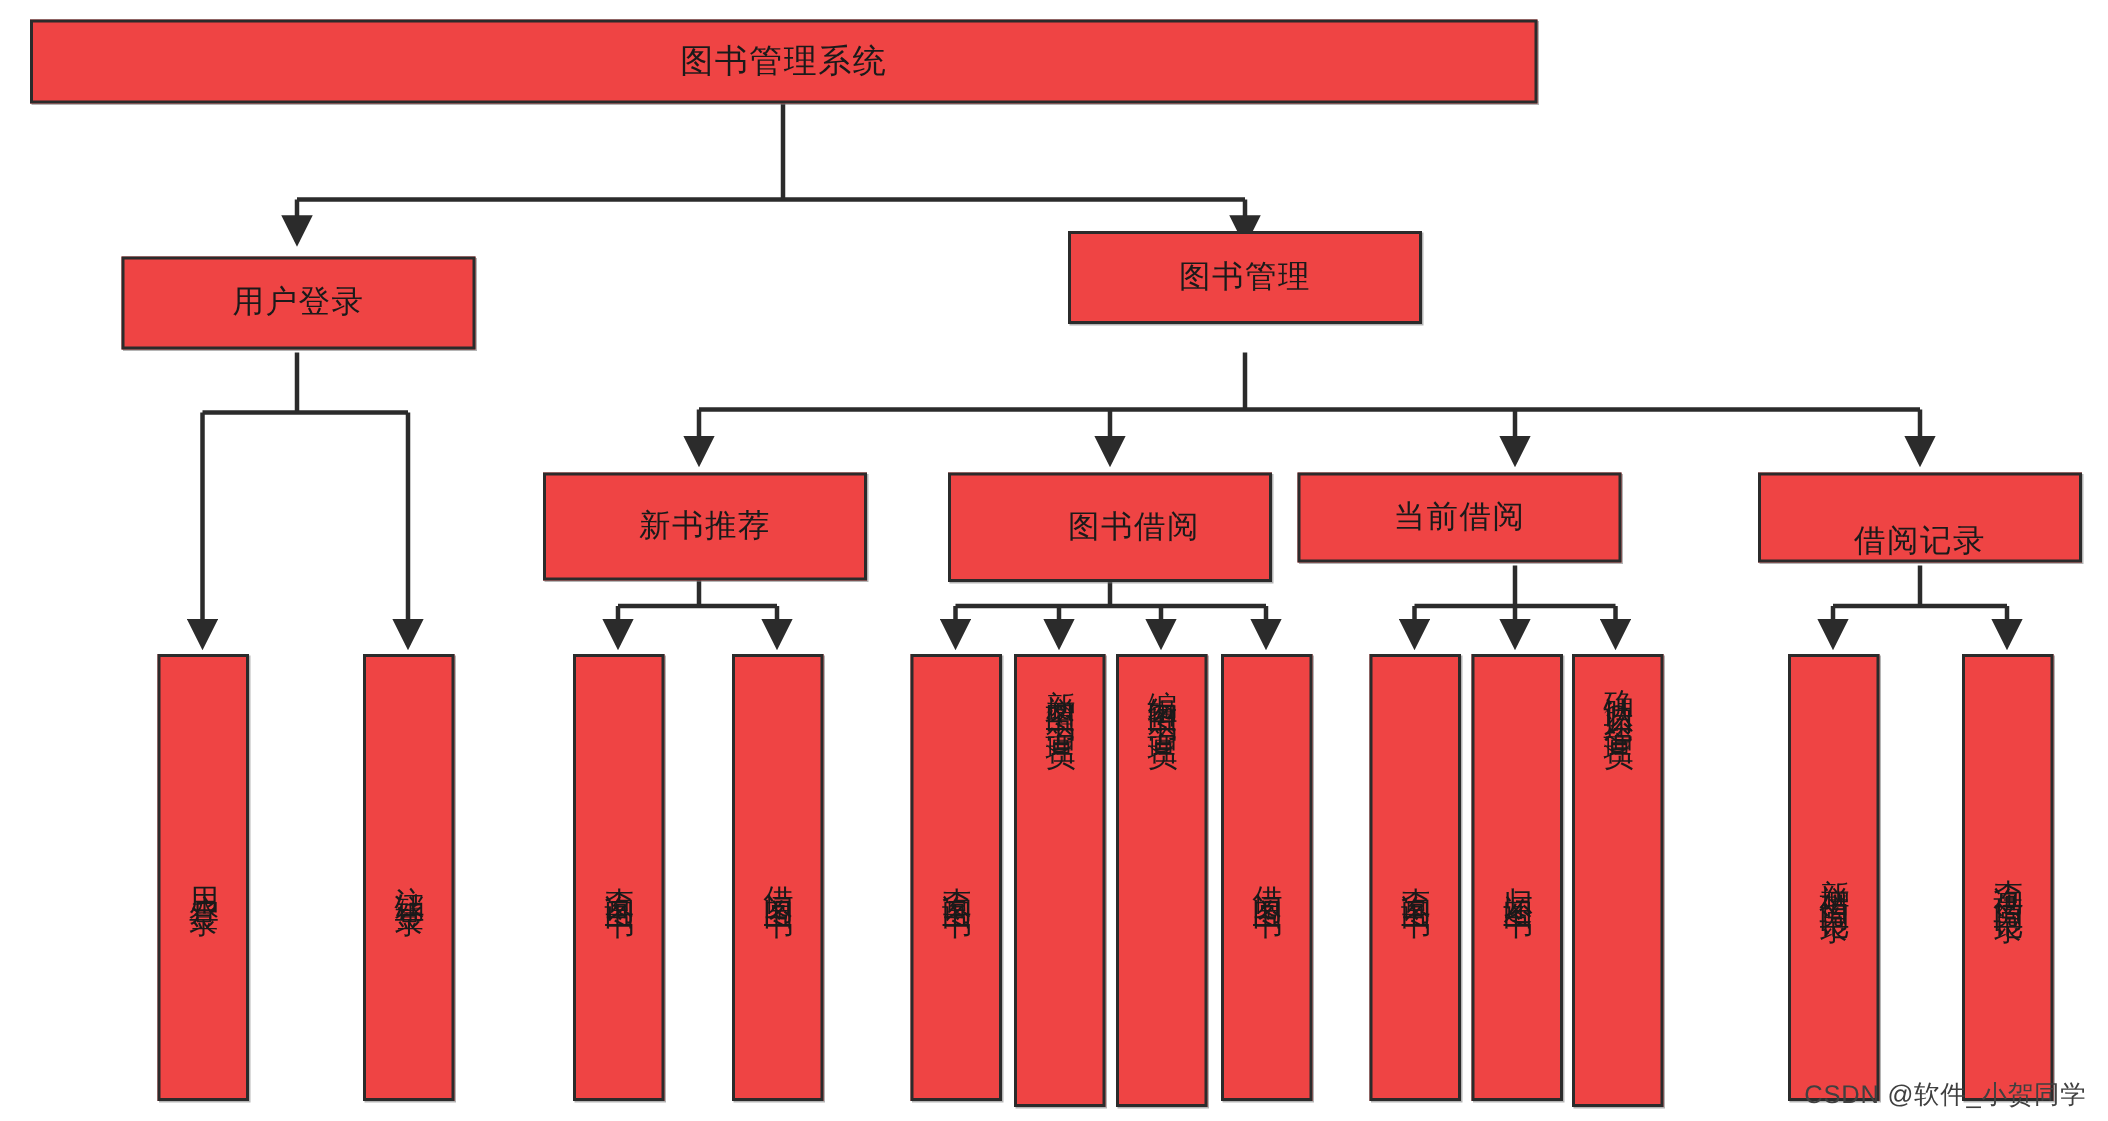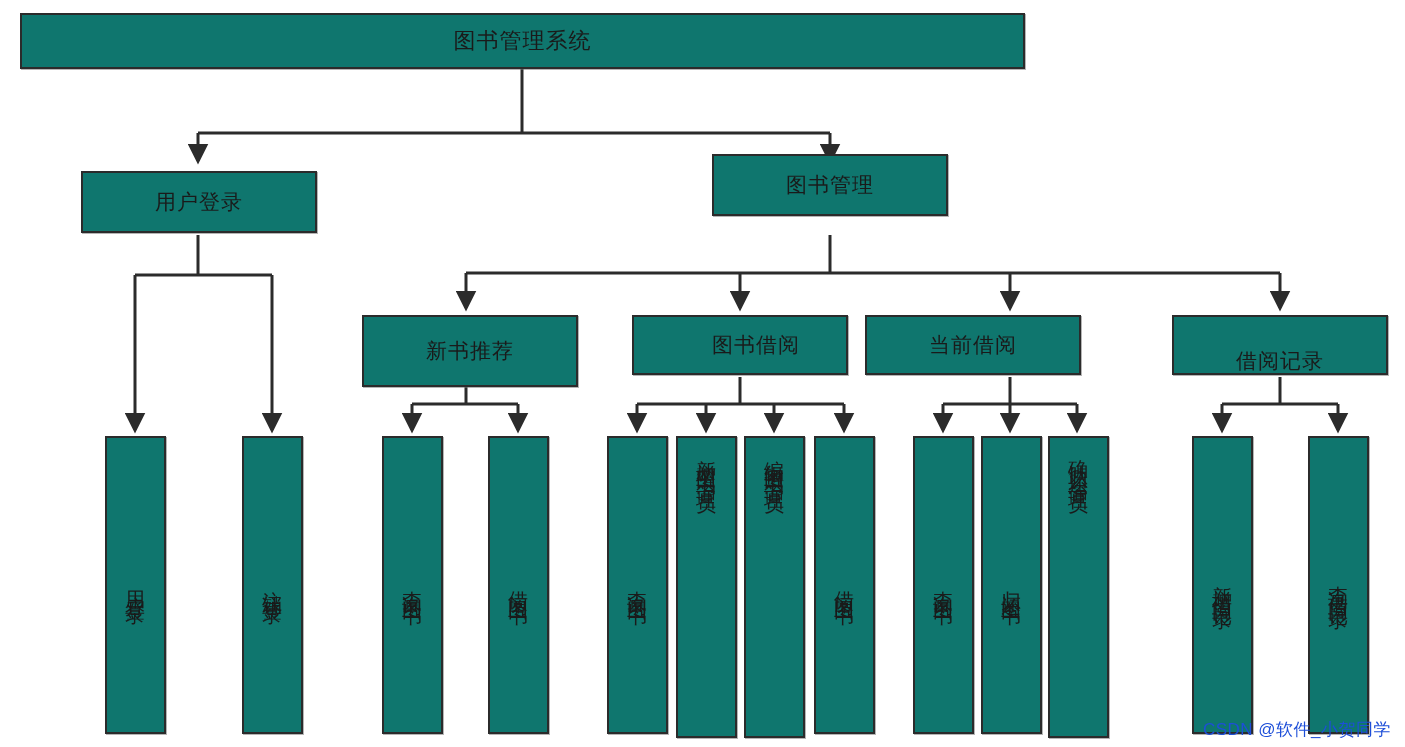--- a/index.html
+++ b/index.html
@@ -22,21 +22,21 @@
     position: absolute;
     left: 0;
     top: 0;
     width: 1405px;
     height: 747px;
     pointer-events: none;
   }
   .node {
     position: absolute;
     box-sizing: border-box;
-    background: #0f766e;
+    background: #ef4444;
     border: 2px solid #2b2b2b;
     box-shadow: 1px 1px 0 rgba(120,120,120,0.55);
     display: flex;
     align-items: center;
     justify-content: center;
     z-index: 2;
   }
   .node .label {
     color: #1a1a1a;
     line-height: 1.12;
@@ -69,21 +69,21 @@
   
   .node.vert.centered {
     align-items: center;
     padding-top: 0;
   }
   #watermark {
     position: absolute;
     right: 14px;
     bottom: 6px;
     font-size: 17px;
-    color: #1d4ed8;
+    color: #404040;
     letter-spacing: 0.5px;
     z-index: 5;
     white-space: nowrap;
   }
 </style>
 </head>
 <body>
 
 <div id="canvas">
 
@@ -144,21 +144,21 @@
   <div class="node horiz" style="left:81px; top:171px; width:236px; height:62px;">
     <span class="label">用户登录</span>
   </div>
   <div class="node horiz" style="left:712px; top:154px; width:236px; height:62px;">
     <span class="label">图书管理</span>
   </div>
 
   <div class="node horiz" style="left:362px; top:315px; width:216px; height:72px;">
     <span class="label">新书推荐</span>
   </div>
-  <div class="node horiz" style="left:632px; top:315px; width:216px; height:60px;padding-left:32px;">
+  <div class="node horiz" style="left:632px; top:315px; width:216px; height:73px;padding-left:32px;">
     <span class="label">图书借阅</span>
   </div>
   <div class="node horiz" style="left:865px; top:315px; width:216px; height:60px;">
     <span class="label">当前借阅</span>
   </div>
   <div class="node horiz" style="left:1172px; top:315px; width:216px; height:60px;align-items:flex-end;">
     <span class="label">借阅记录</span>
   </div>
 
   <div class="node vert centered" style="left:105px; top:436px; width:61px; height:298px;">

